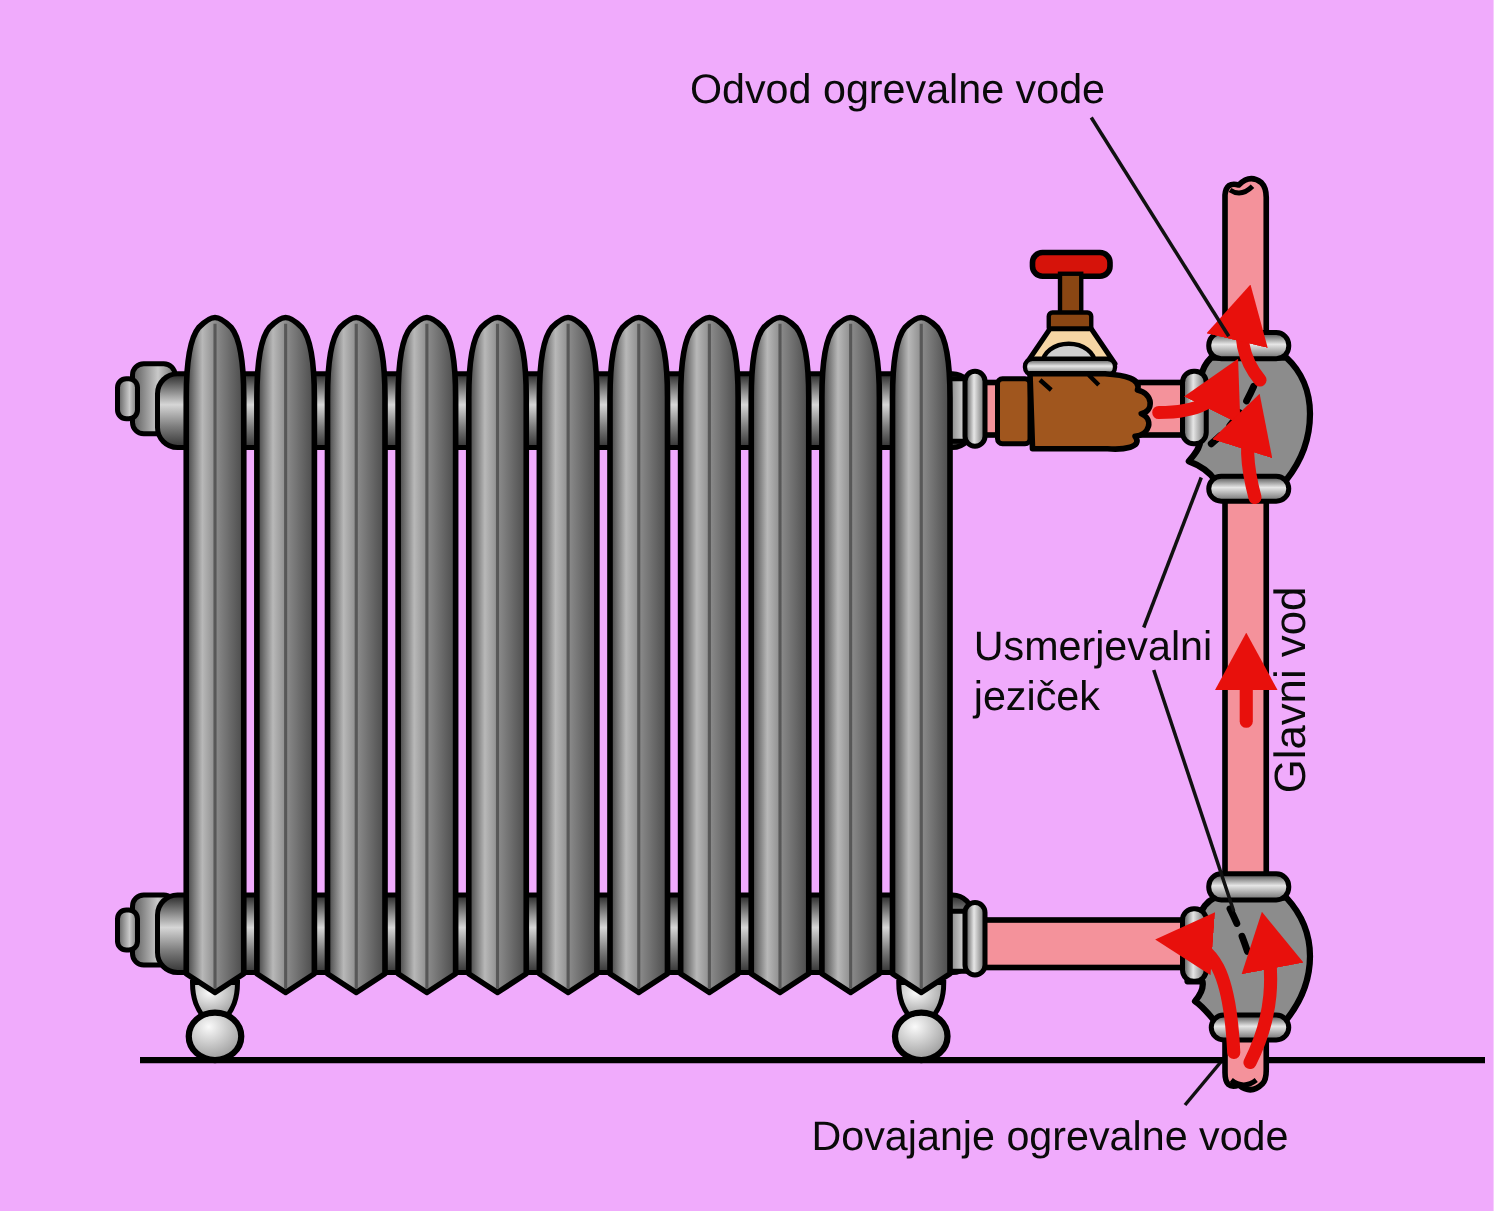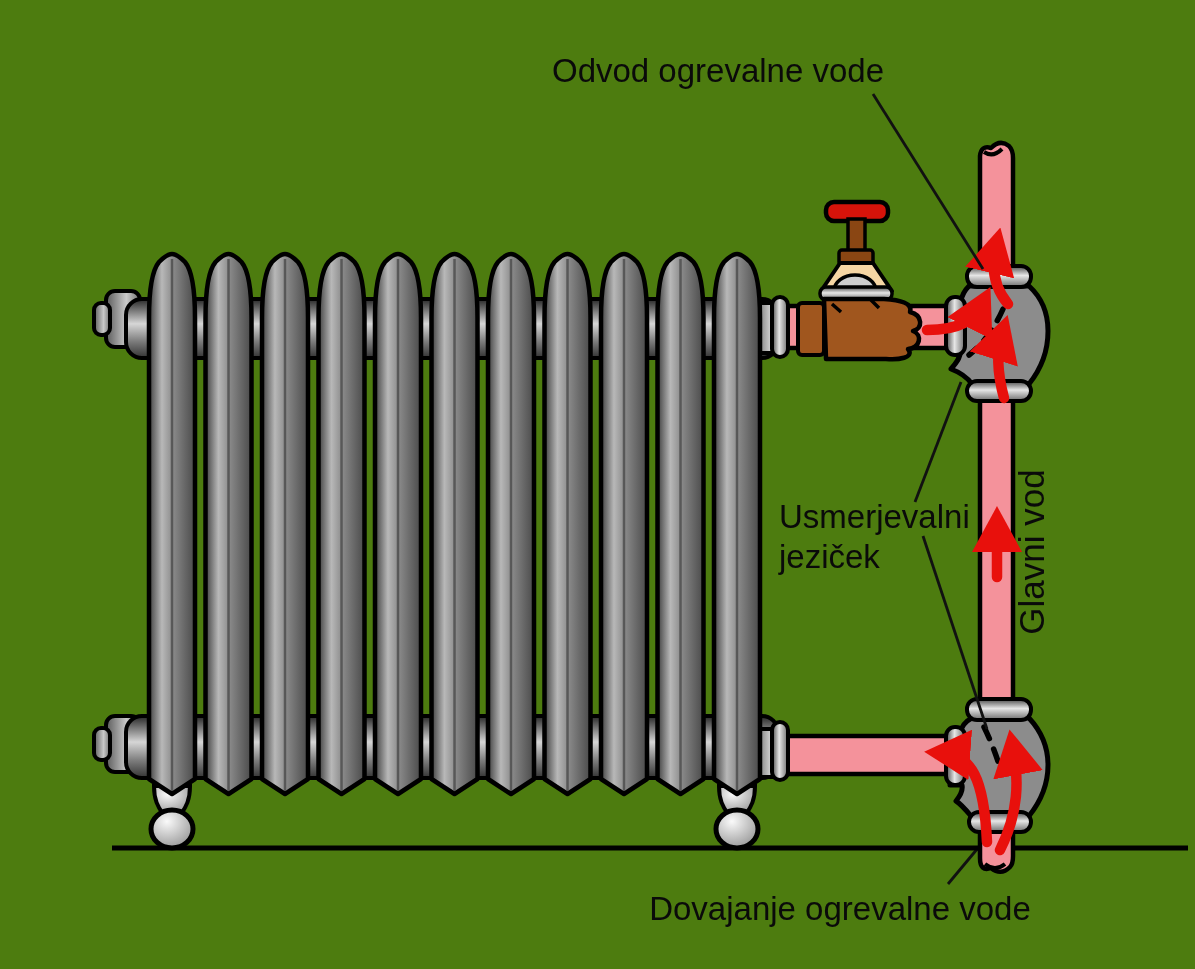--- a/index.html
+++ b/index.html
@@ -1,16 +1,16 @@
 <!DOCTYPE html>
 <html><head>
 <meta charset="utf-8">
 <style>
   html,body{margin:0;padding:0;background:#ffffff;}
-  .stage{position:relative;width:1195px;height:969px;background:#4d7c0f;overflow:hidden;}
+  .stage{position:relative;width:1195px;height:969px;background:#f0abfc;overflow:hidden;}
   svg{display:block;}
   text{font-family:"Liberation Sans","DejaVu Sans",sans-serif;fill:#0a0a0a;}
 </style>
 </head>
 <body>
 
 <div class="stage">
 <svg width="1195" height="969" viewBox="0 0 1195 969" xmlns="http://www.w3.org/2000/svg">
   <defs>
     <linearGradient id="gFin" x1="0" y1="0" x2="1" y2="0">

